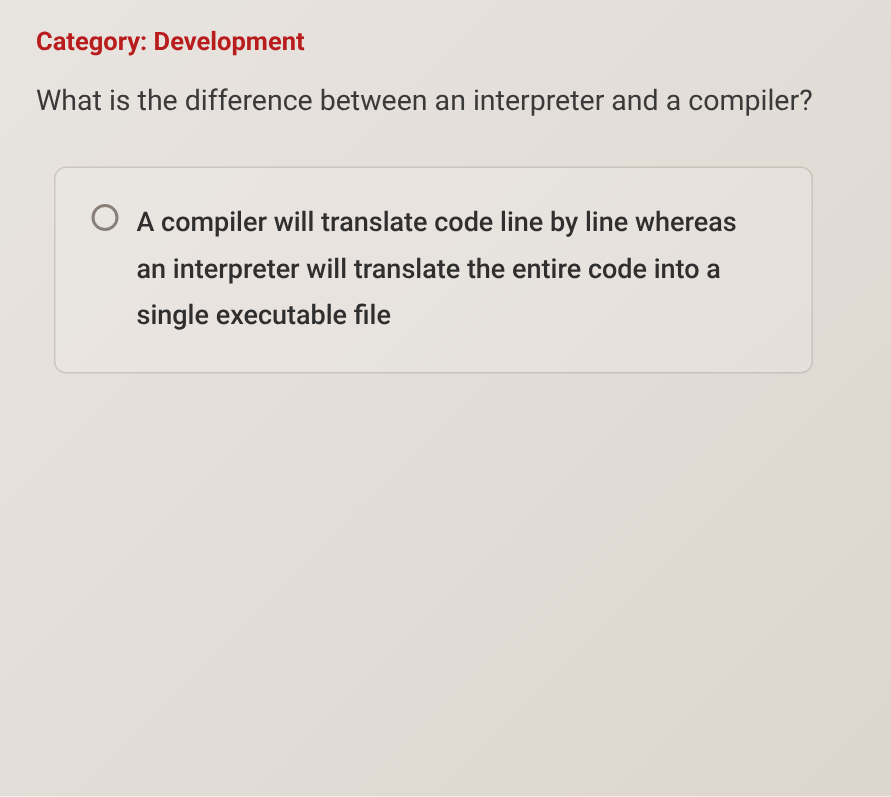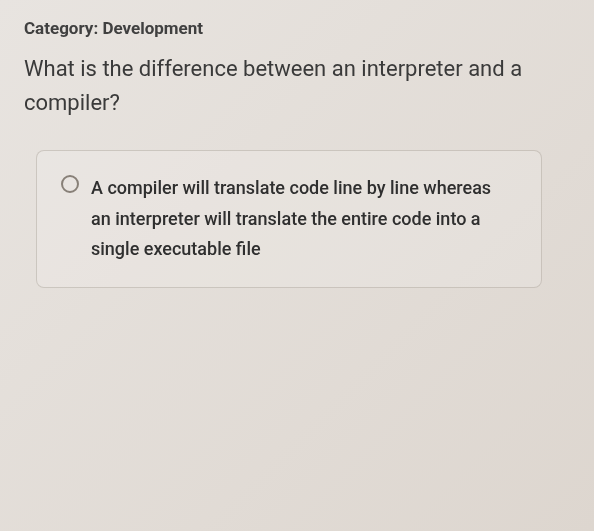--- a/index.html
+++ b/index.html
@@ -12,30 +12,30 @@
       height: 531px;
       background: linear-gradient(135deg, #e8e4e0 0%, #ddd6cf 100%);
       font-family: -apple-system, BlinkMacSystemFont, "Segoe UI", Roboto, sans-serif;
       padding: 18px 24px;
       color: #3a3a3a;
       overflow: hidden;
     }
     .category-line {
       font-size: 17px;
       margin-bottom: 14px;
-      color: #404040;
+      color: #b91c1c;
     }
     .category-label {
       font-weight: 700;
     }
     .category-value {
       font-weight: 700;
     }
     .question {
-      font-size: 22px;
+      font-size: 19px;
       line-height: 1.55;
       color: #3a3a3a;
       margin-bottom: 30px;
       font-weight: 400;
       max-width: 520px;
     }
     .options {
       display: flex;
       flex-direction: column;
       gap: 40px;

